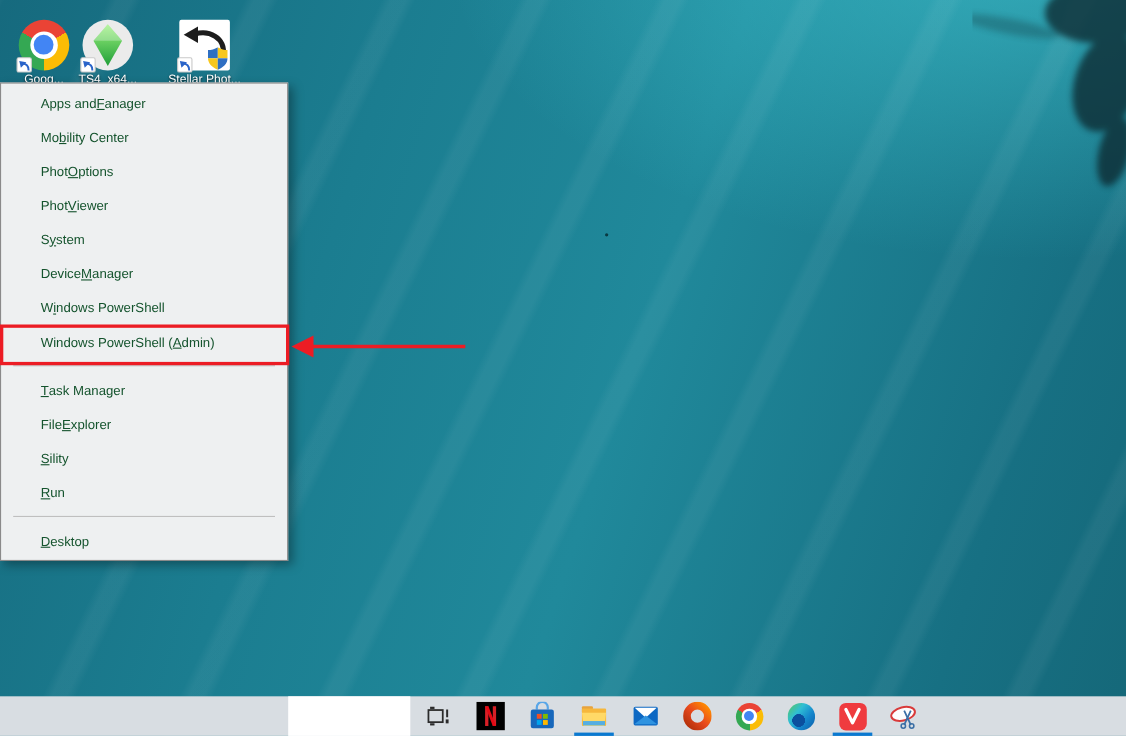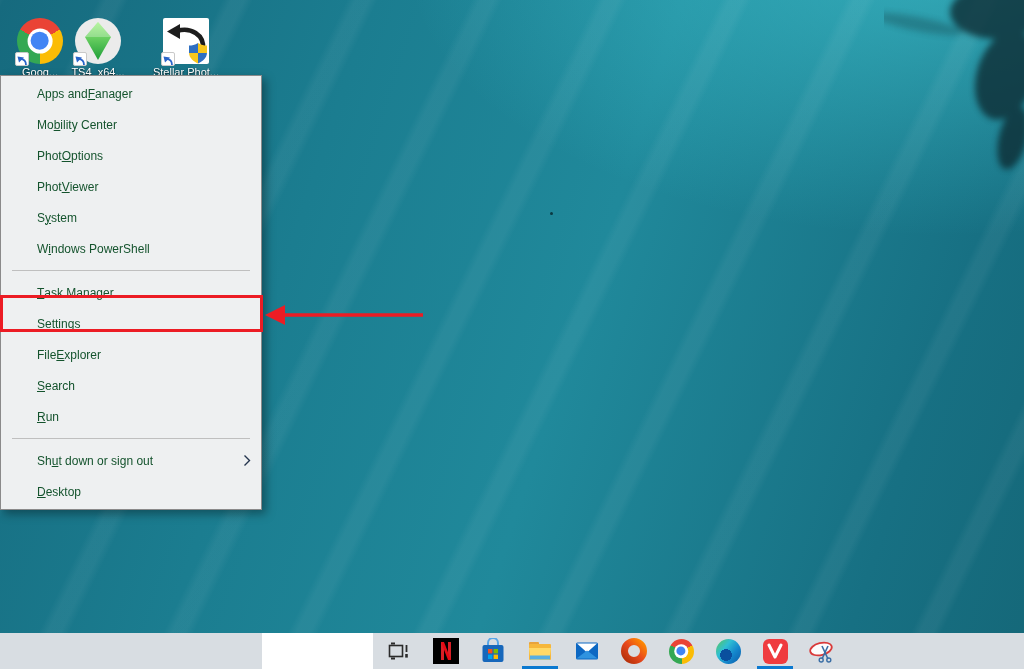--- a/index.html
+++ b/index.html
@@ -272,59 +272,56 @@
       <span>Phot </span>
       <span class="accel">V</span>
       <span>iewer</span>
     </div>
   <div class="menu-item">
       <span>S</span>
       <span class="accel">y</span>
       <span>stem</span>
     </div>
   <div class="menu-item">
+      <span>Device </span>
+      <span class="accel">M</span>
+      <span>anager</span>
+    </div>
+  <div class="menu-item">
       <span>W</span>
       <span class="accel">i</span>
       <span>ndows PowerShell</span>
     </div>
+  <div class="menu-item">
+      <span>Windows PowerShell (</span>
+      <span class="accel">A</span>
+      <span>dmin)</span>
+    </div>
   <div class="menu-sep"></div>
   <div class="menu-item">
       <span></span>
       <span class="accel">T</span>
       <span>ask Manager</span>
     </div>
   <div class="menu-item">
-      <span>Setti</span>
-      <span class="accel">n</span>
-      <span>gs</span>
-    </div>
-  <div class="menu-item">
       <span>File </span>
       <span class="accel">E</span>
       <span>xplorer</span>
     </div>
   <div class="menu-item">
       <span></span>
       <span class="accel">S</span>
-      <span>earch</span>
+      <span>ility</span>
     </div>
   <div class="menu-item">
       <span></span>
       <span class="accel">R</span>
       <span>un</span>
     </div>
   <div class="menu-sep"></div>
-  <div class="menu-item">
-      <span>Sh</span>
-      <span class="accel">u</span>
-      <span>t down or sign out</span>
-    <svg class="submenu-chevron" width="8" height="13" viewBox="0 0 8 13">
-        <polyline points="1.5,1.5 6.5,6.5 1.5,11.5" fill="none" stroke="#23344d" stroke-width="1.4"></polyline>
-      </svg>
-  </div>
   <div class="menu-item">
       <span></span>
       <span class="accel">D</span>
       <span>esktop</span>
     </div>
 </div>
 
 <div class="red-box"></div>
 <svg class="red-arrow" width="168" height="34" viewBox="0 0 168 34">
   <line x1="160" y1="17" x2="20" y2="17" stroke="#ec1c24" stroke-width="3.4"></line>

